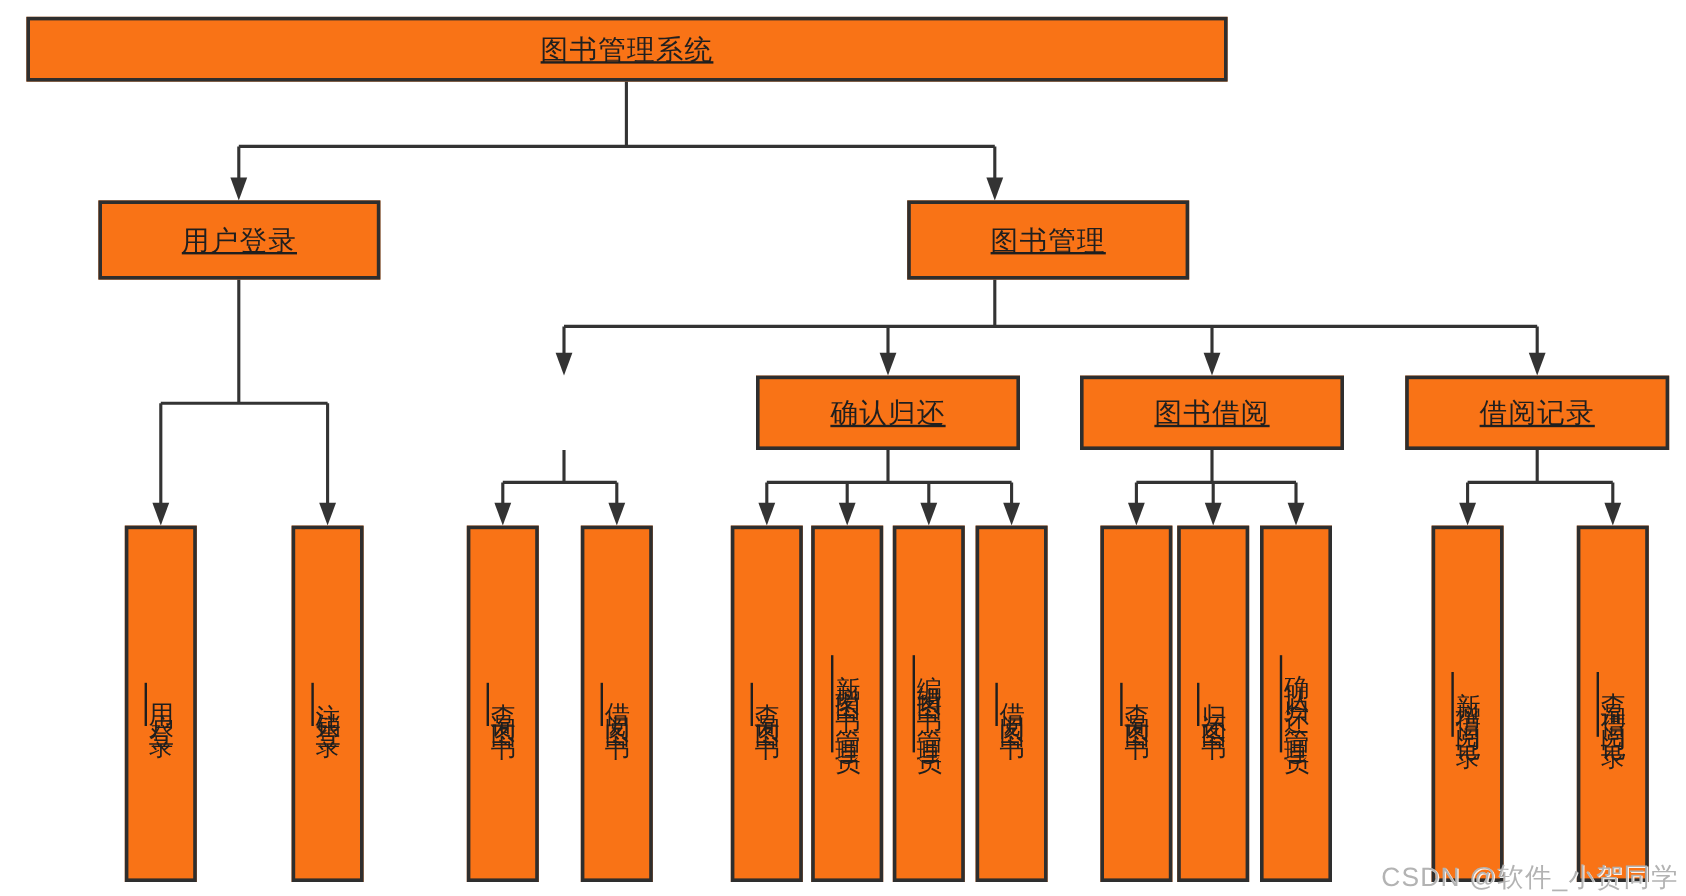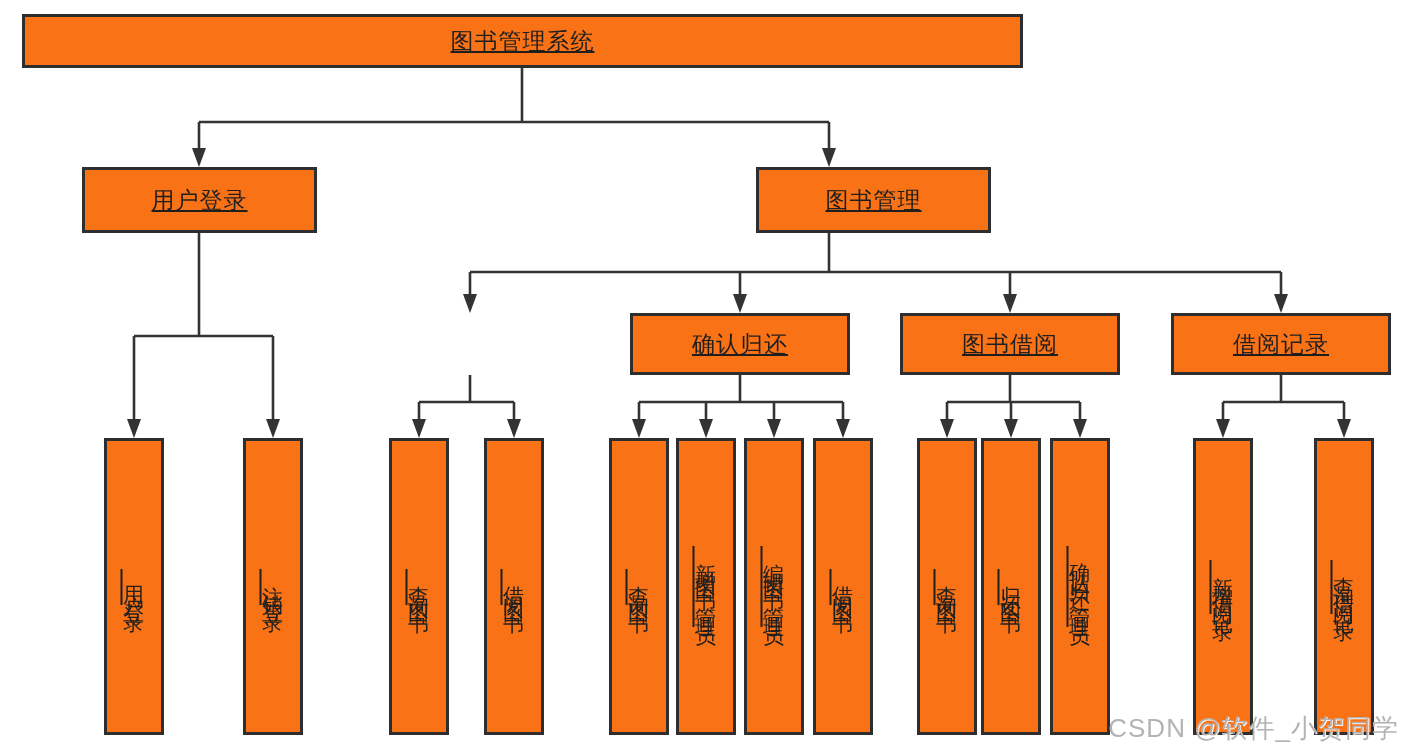--- a/index.html
+++ b/index.html
@@ -36,21 +36,21 @@
   .leaf{
     writing-mode:vertical-rl;
     text-orientation:mixed;
     font-size:21px;
     letter-spacing:9px;
     line-height:1;
   }
   .watermark{
     position:absolute;
     right:6px;bottom:1px;
-    font-size:26px;
+    font-size:22px;
     color:var(--watermark);
     text-shadow:1px 1px 0 rgba(255,255,255,0.9);
     letter-spacing:1px;
     z-index:3;
     white-space:nowrap;
     margin-left:12px;
   }
 </style>
 </head>
 <body>

